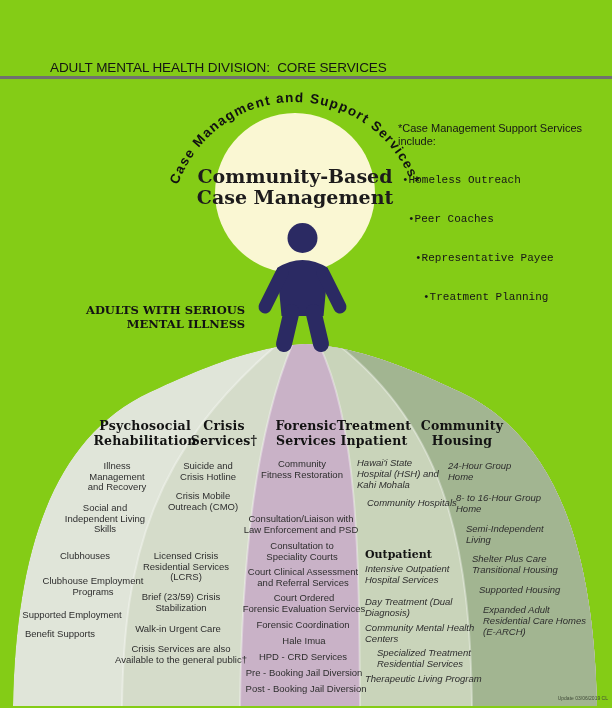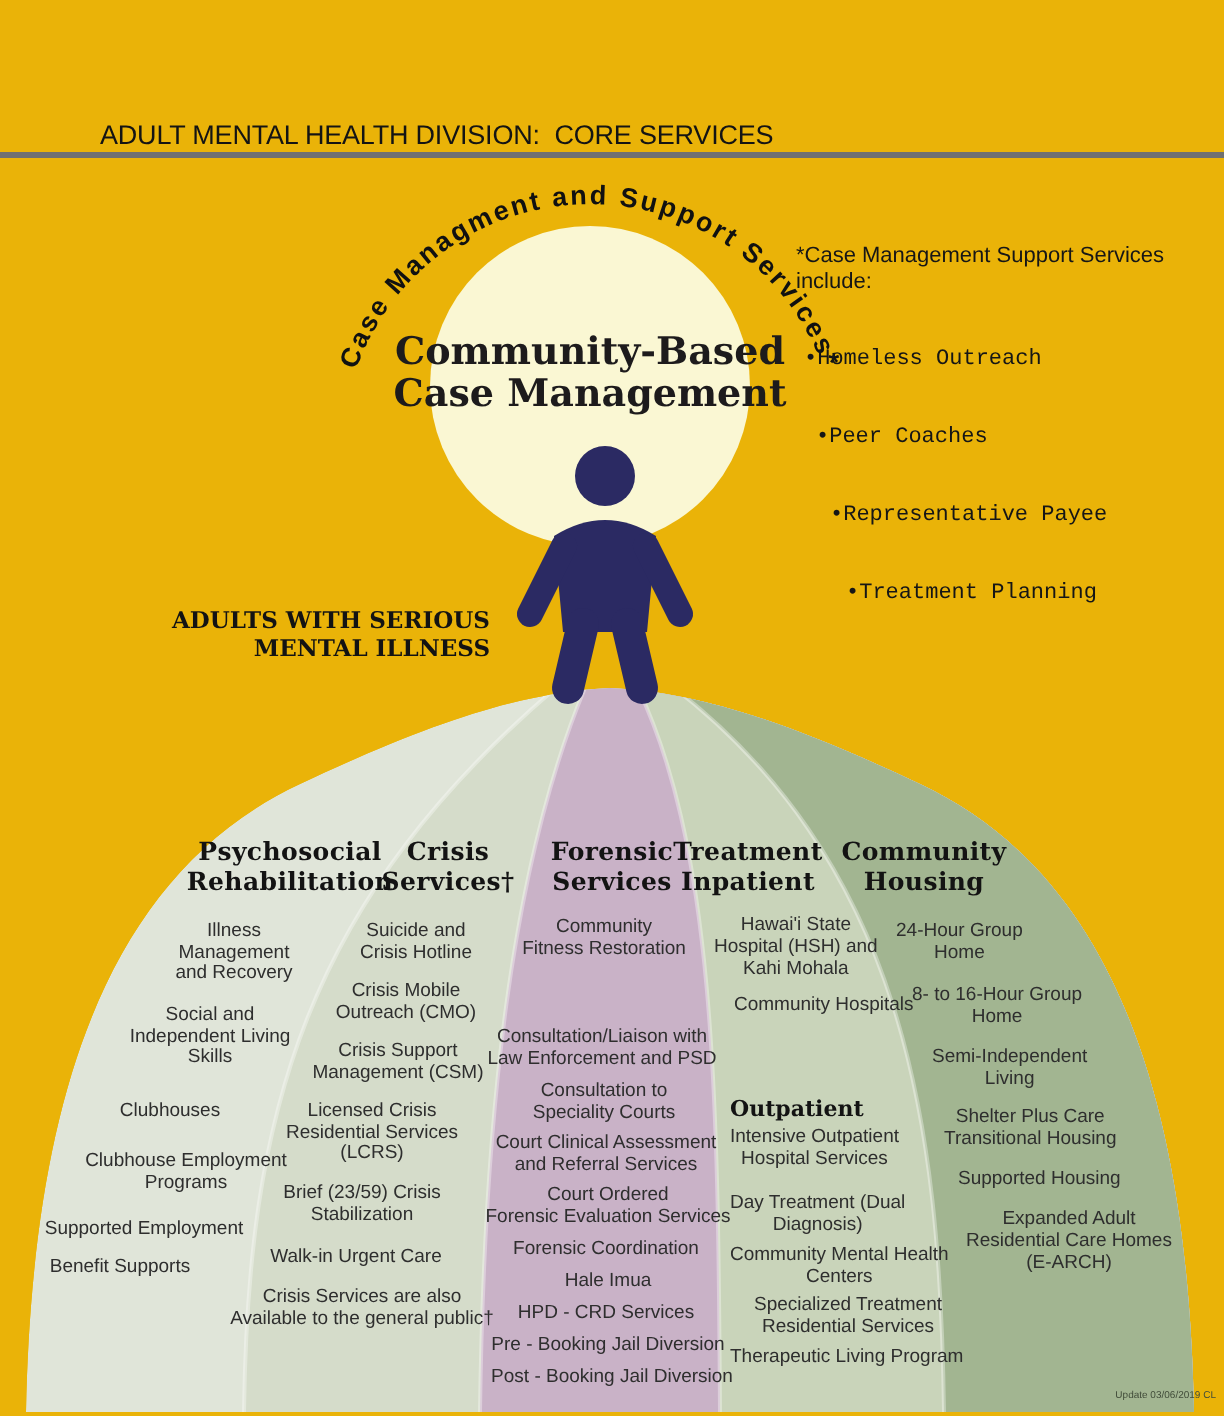--- a/index.html
+++ b/index.html
@@ -1,37 +1,37 @@
 <!DOCTYPE html>
 <html><head>
 <meta charset="utf-8">
 <style>
   html,body{margin:0;padding:0;background:#fff;}
-  .stage{position:relative;width:612px;height:708px;background:#eab308;overflow:hidden;
+  .stage{position:relative;width:612px;height:708px;background:#84cc16;overflow:hidden;
          font-family:"Liberation Sans",sans-serif;}
   .page-title{position:absolute;left:50px;top:60px;font-size:13.5px;letter-spacing:-0.1px;
               color:#141414;white-space:pre;font-family:"Liberation Sans",sans-serif;}
   .divider{position:absolute;left:0;top:76px;width:612px;height:2.5px;background:#707070;}
   .note-block{position:absolute;left:398px;top:122px;width:214px;}
   .note-title{font-size:11px;color:#161616;line-height:13px;}
   .note-bullet{font-size:11px;color:#161616;line-height:13px;margin-top:26px;font-family:Liberation Mono, monospace;}
   .ctitle{position:absolute;left:295px;top:166px;transform:translateX(-50%);
           font-family:"DejaVu Serif",serif;font-weight:bold;font-size:19px;line-height:21px;
           color:#1d1b1c;text-align:center;white-space:pre-line;width:max-content;}
   .pop{position:absolute;right:367px;top:303px;font-family:"DejaVu Serif",serif;font-weight:bold;
        font-size:11.5px;line-height:14px;color:#131313;text-align:right;white-space:pre-line;width:max-content;}
   .hdr{position:absolute;font-family:"DejaVu Serif",serif;font-weight:bold;font-size:12.5px;
        line-height:15px;text-align:center;transform:translateX(-50%);white-space:pre-line;
        color:#131313;letter-spacing:0.2px;width:max-content;}
   .subhdr{position:absolute;font-family:"DejaVu Serif",serif;font-weight:bold;font-size:11px;
           color:#131313;width:max-content;}
   .itm{position:absolute;font-size:9.5px;line-height:10.6px;color:#2e2e2e;text-align:center;
        transform:translateX(-50%);white-space:pre-line;width:max-content;}
-  .itm-l{position:absolute;font-size:9.5px;line-height:11px;color:#2e2e2e;text-align:center;
-         white-space:pre-line;width:max-content;}
+  .itm-l{position:absolute;font-size:9.5px;line-height:11px;color:#2e2e2e;text-align:left;
+         white-space:pre-line;width:max-content;font-style:italic;}
   .update{position:absolute;right:4px;top:695px;font-size:5px;color:#424d3a;}
   svg.layer{position:absolute;left:0;top:0;}
   .arc-label-text{font-family:"Liberation Sans",sans-serif;font-weight:bold;font-size:13.5px;
                   letter-spacing:1.3px;fill:#111111;}
 </style>
 </head>
 <body>
 
 <div class="stage">
 
@@ -103,22 +103,20 @@
 Programs</div>
   <div class="itm" style="left:72px;top:610px;">Supported Employment</div>
   <div class="itm" style="left:60px;top:629px;">Benefit Supports</div>
 
   <div class="hdr" style="left:224px;top:418px;">Crisis
 Services†</div>
   <div class="itm" style="left:208px;top:461px;">Suicide and
 Crisis Hotline</div>
   <div class="itm" style="left:203px;top:491px;">Crisis Mobile
 Outreach (CMO)</div>
-  <div class="itm" style="left:199px;top:521px;">Crisis Support
-Management (CSM)</div>
   <div class="itm" style="left:186px;top:551px;">Licensed Crisis
 Residential Services
 (LCRS)</div>
   <div class="itm" style="left:181px;top:592px;">Brief (23/59) Crisis
 Stabilization</div>
   <div class="itm" style="left:178px;top:624px;">Walk-in Urgent Care</div>
   <div class="itm" style="left:181px;top:644px;">Crisis Services are also
 Available to the general public†</div>
 
   <div class="hdr" style="left:306px;top:418px;">Forensic

